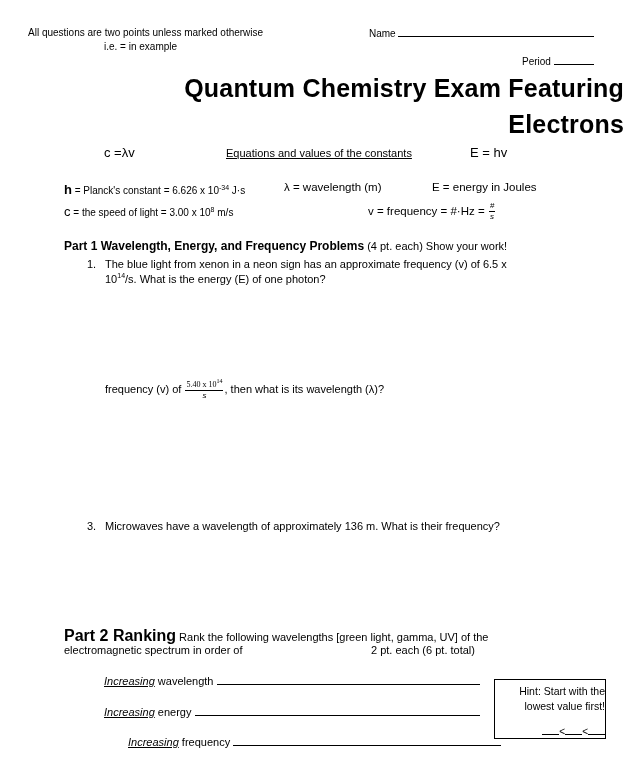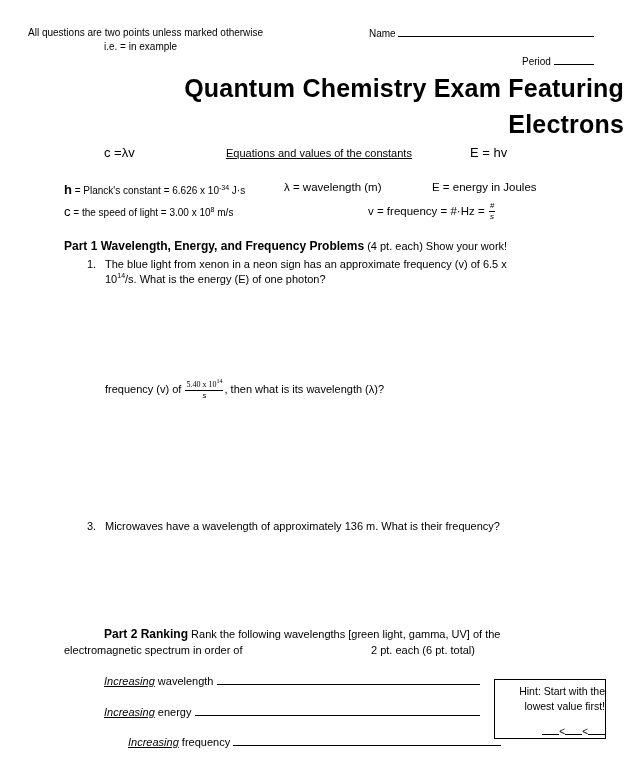--- a/index.html
+++ b/index.html
@@ -130,21 +130,21 @@
       <span class="den">s</span>
     </span><span>, then what is its wavelength (λ)?</span>
   </div>
 </div>
 
 <div class="abs md" style="left:87px; top:520px;">
   <span class="q-num">3.</span><span>Microwaves have a wavelength of approximately 136 m. What is their frequency?</span>
 </div>
 
 <div class="abs" style="left:64px; top:627px; font-size:11px;">
-  <span class="b" style="font-size:12px;margin-left:40px;">Part 2 Ranking</span><span> Rank the following wavelengths [green light, gamma, UV] of the</span>
+  <span class="b" style="font-size:16px;">Part 2 Ranking</span><span> Rank the following wavelengths [green light, gamma, UV] of the</span>
 </div>
 <div class="abs md" style="left:64px; top:644px;">electromagnetic spectrum in order of</div>
 <div class="abs md" style="left:371px; top:644px;">2 pt. each (6 pt. total)</div>
 
 <div class="abs md" style="left:104px; top:675px;">
   <span style="font-style:italic; text-decoration:underline;">Increasing</span><span> wavelength</span>
   <span class="blank" style="width:263px;"></span>
 </div>
 <div class="abs md" style="left:104px; top:706px;">
   <span style="font-style:italic; text-decoration:underline;">Increasing</span><span> energy</span>

